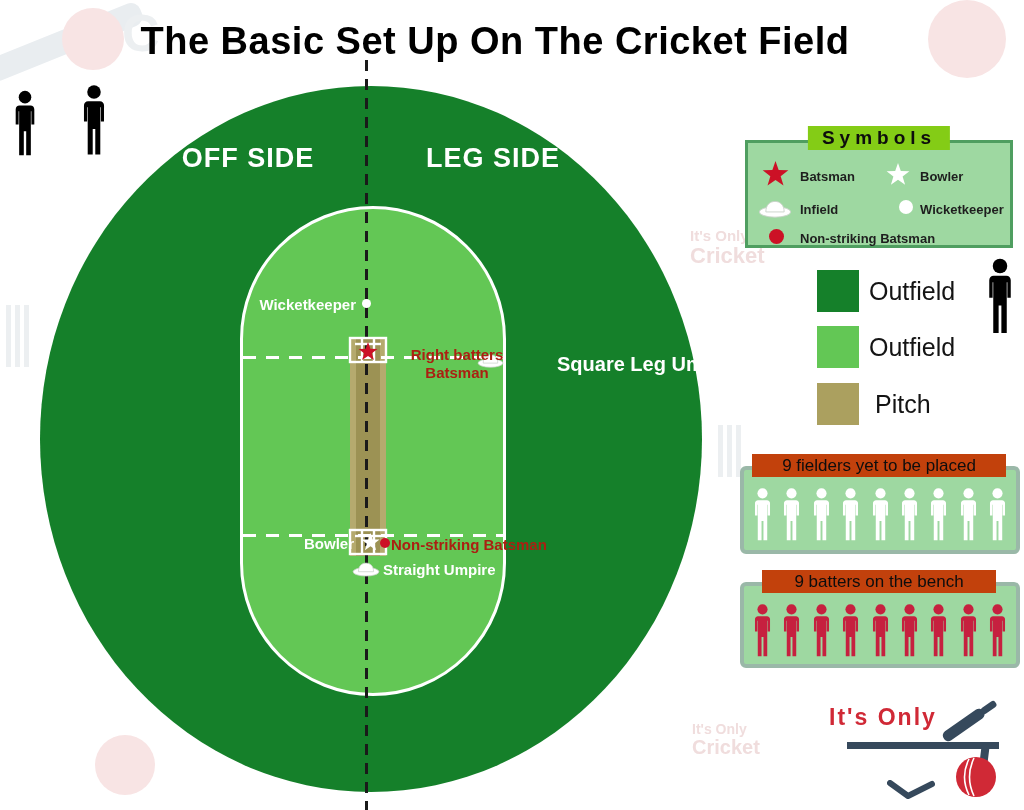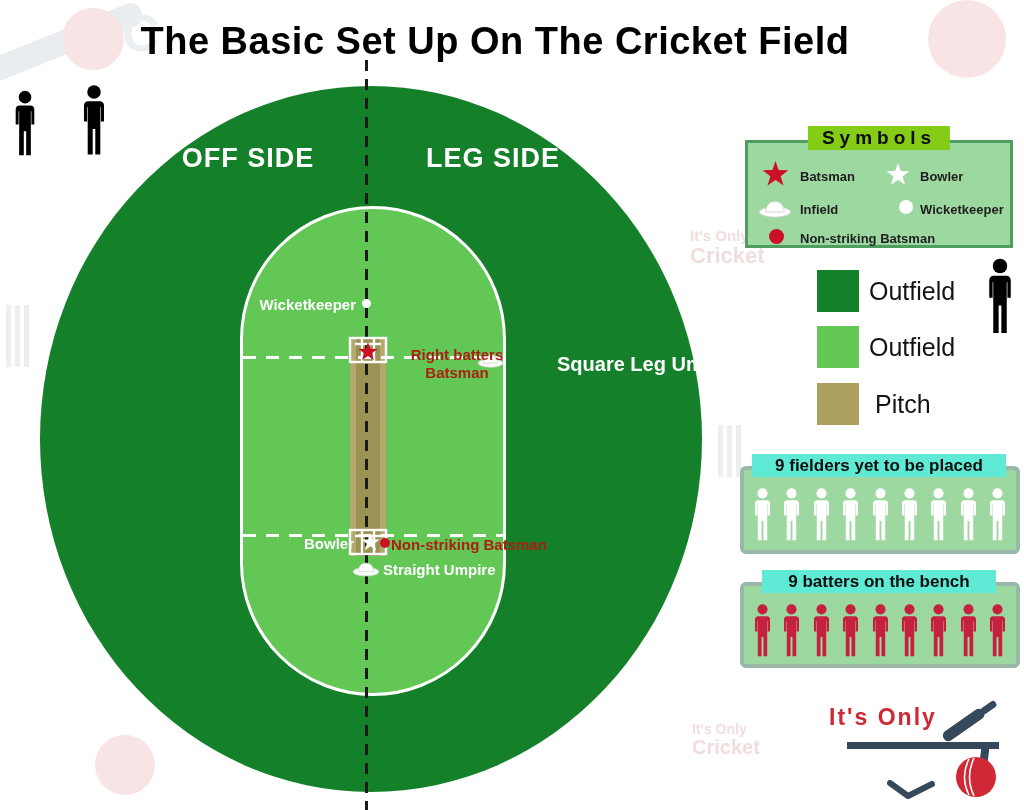--- a/index.html
+++ b/index.html
@@ -49,21 +49,21 @@
   
   .panel{box-sizing:border-box;background:#9ed8a1;}
   .symbols-box{left:745px;top:140px;width:268px;height:108px;border:3px solid #4f9e60;}
   .symbols-title{left:50%;top:-17px;transform:translateX(-50%);background:#84cc16;
     padding:1px 14px;font-size:19px;font-weight:bold;letter-spacing:5px;color:#0d0d0d;white-space:nowrap;}
   .sym-label{font-size:13px;font-weight:bold;color:#1e1e1e;white-space:nowrap;}
 
   .swatch{left:817px;width:42px;height:42px;}
   .area-label{left:869px;font-size:25px;color:#141414;}
 
-  .band{background:#5eead4;text-align:center;font-size:17px;font-weight:bold;color:#0d0d0d;
+  .band{background:#c2410c;text-align:center;font-size:17px;font-weight:normal;color:#0d0d0d;
     z-index:6;white-space:nowrap;}
   .people-box{width:280px;left:740px;border:4px solid #9ab8a8;border-radius:6px;z-index:5;}
   .people-row{position:absolute;left:8px;right:8px;top:14px;bottom:6px;
     display:flex;justify-content:space-between;align-items:flex-start;}
   .person{width:21px;height:62px;}
   .fielders .person{fill:#ffffff;}
   .batters .person{fill:#c6203f;}
 
   
   .logo{left:795px;top:698px;width:228px;height:110px;}

